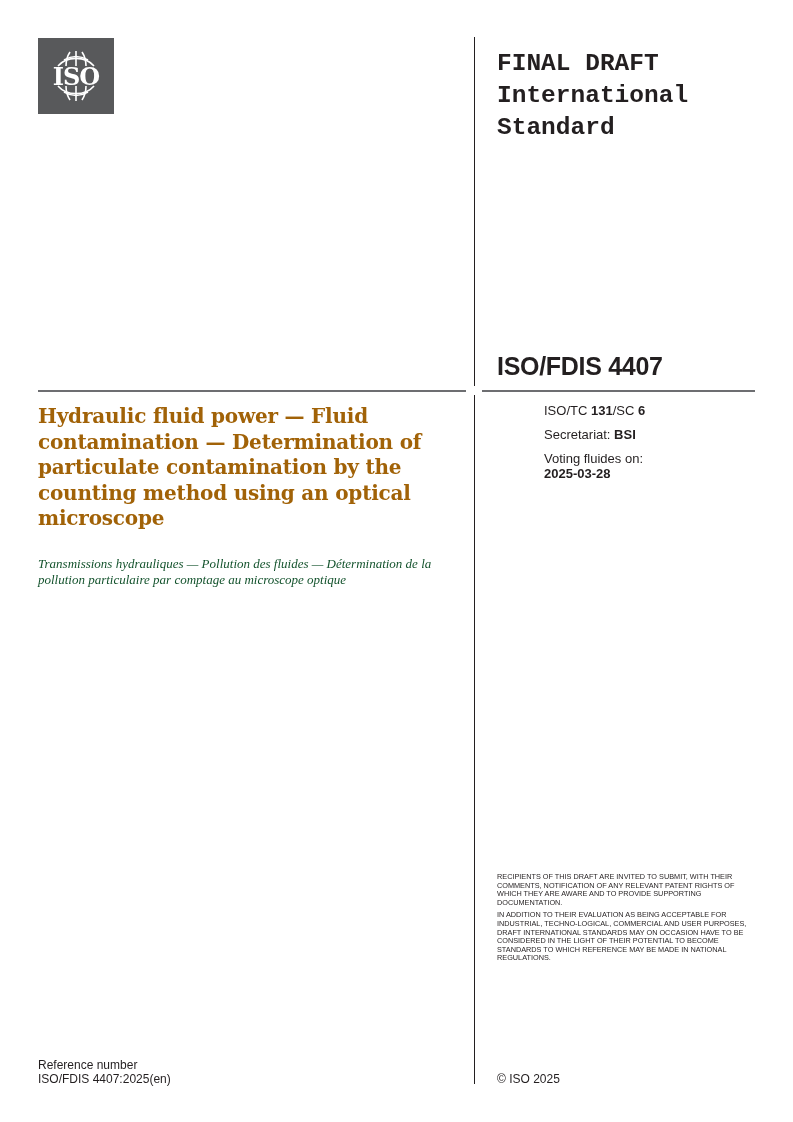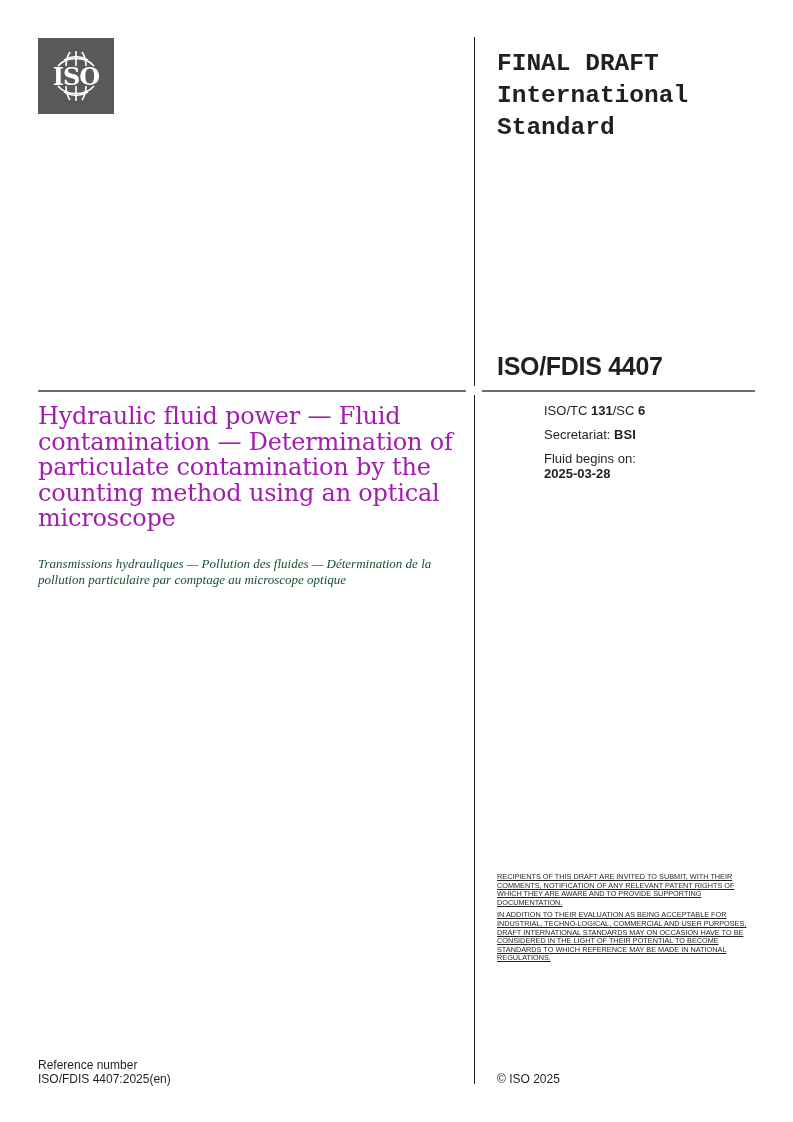--- a/index.html
+++ b/index.html
@@ -19,24 +19,24 @@
 
   .doc-type { left: 497px; top: 48px; font-size: 24.5px; line-height: 32px; font-weight: 700; color: #231f20; }
   .doc-type span { display: block; font-family: Liberation Mono, monospace; }
   .doc-type .l2, .doc-type .l3 { font-weight: 600; font-weight: 700; }
   .doc-number { left: 497px; top: 352px; font-size: 25px; font-weight: 700; letter-spacing: -0.3px; }
 
   .meta { left: 497px; top: 403px; font-size: 13px; line-height: 15px; color: #231f20; margin-left: 47px; }
   .meta .row { margin-bottom: 9px; }
   .meta b { font-weight: 700; }
 
-  .title-en { left: 38px; top: 404px; width: 420px; font-family: "DejaVu Serif", "Liberation Serif", serif; font-weight: 400; font-size: 24px; line-height: 25.5px; color: #a21caf; letter-spacing: -0.2px; }
+  .title-en { left: 38px; top: 404px; width: 420px; font-family: "DejaVu Serif", "Liberation Serif", serif; font-weight: 700; font-size: 20px; line-height: 25.5px; color: #a16207; letter-spacing: -0.2px; }
   .title-fr { left: 38px; top: 556px; width: 400px; font-family: "Liberation Serif", "DejaVu Serif", serif; font-style: italic; font-size: 13px; line-height: 16px; color: #14532d; }
 
-  .notice { left: 497px; top: 873px; width: 260px; font-size: 7.3px; line-height: 8.6px; color: #231f20; text-transform: uppercase; text-decoration: underline; }
+  .notice { left: 497px; top: 873px; width: 260px; font-size: 7.3px; line-height: 8.6px; color: #231f20; text-transform: uppercase; }
   .notice p { margin: 0 0 4px 0; }
 
   .ref { left: 38px; top: 1059px; font-size: 12px; line-height: 13.5px; color: #231f20; }
   .copyright { left: 497px; top: 1072px; font-size: 12px; color: #231f20; }
 </style>
 </head>
 <body>
 
 <div class="abs logo">
   <svg viewBox="0 0 76 76">
@@ -71,21 +71,21 @@
 <div class="abs doc-number">ISO/FDIS 4407</div>
 
 <div class="abs meta">
   <div class="row">
     <span>ISO/TC </span><b>131</b><span>/SC </span><b>6</b>
   </div>
   <div class="row">
     <span>Secretariat: </span><b>BSI</b>
   </div>
   <div class="row">
-    <div>Fluid begins on:</div>
+    <div>Voting fluides on:</div>
     <b>2025-03-28</b>
   </div>
 </div>
 
 <div class="abs title-en">Hydraulic fluid power — Fluid contamination — Determination of particulate contamination by the counting method using an optical microscope</div>
 <div class="abs title-fr">Transmissions hydrauliques — Pollution des fluides — Détermination de la pollution particulaire par comptage au microscope optique</div>
 
 <div class="abs notice">
   <p>RECIPIENTS OF THIS DRAFT ARE INVITED TO SUBMIT, WITH THEIR COMMENTS, NOTIFICATION OF ANY RELEVANT PATENT RIGHTS OF WHICH THEY ARE AWARE AND TO PROVIDE SUPPORTING DOCUMENTATION.</p>
   <p>IN ADDITION TO THEIR EVALUATION AS BEING ACCEPTABLE FOR INDUSTRIAL, TECHNO-LOGICAL, COMMERCIAL AND USER PURPOSES, DRAFT INTERNATIONAL STANDARDS MAY ON OCCASION HAVE TO BE CONSIDERED IN THE LIGHT OF THEIR POTENTIAL TO BECOME STANDARDS TO WHICH REFERENCE MAY BE MADE IN NATIONAL REGULATIONS.</p>

